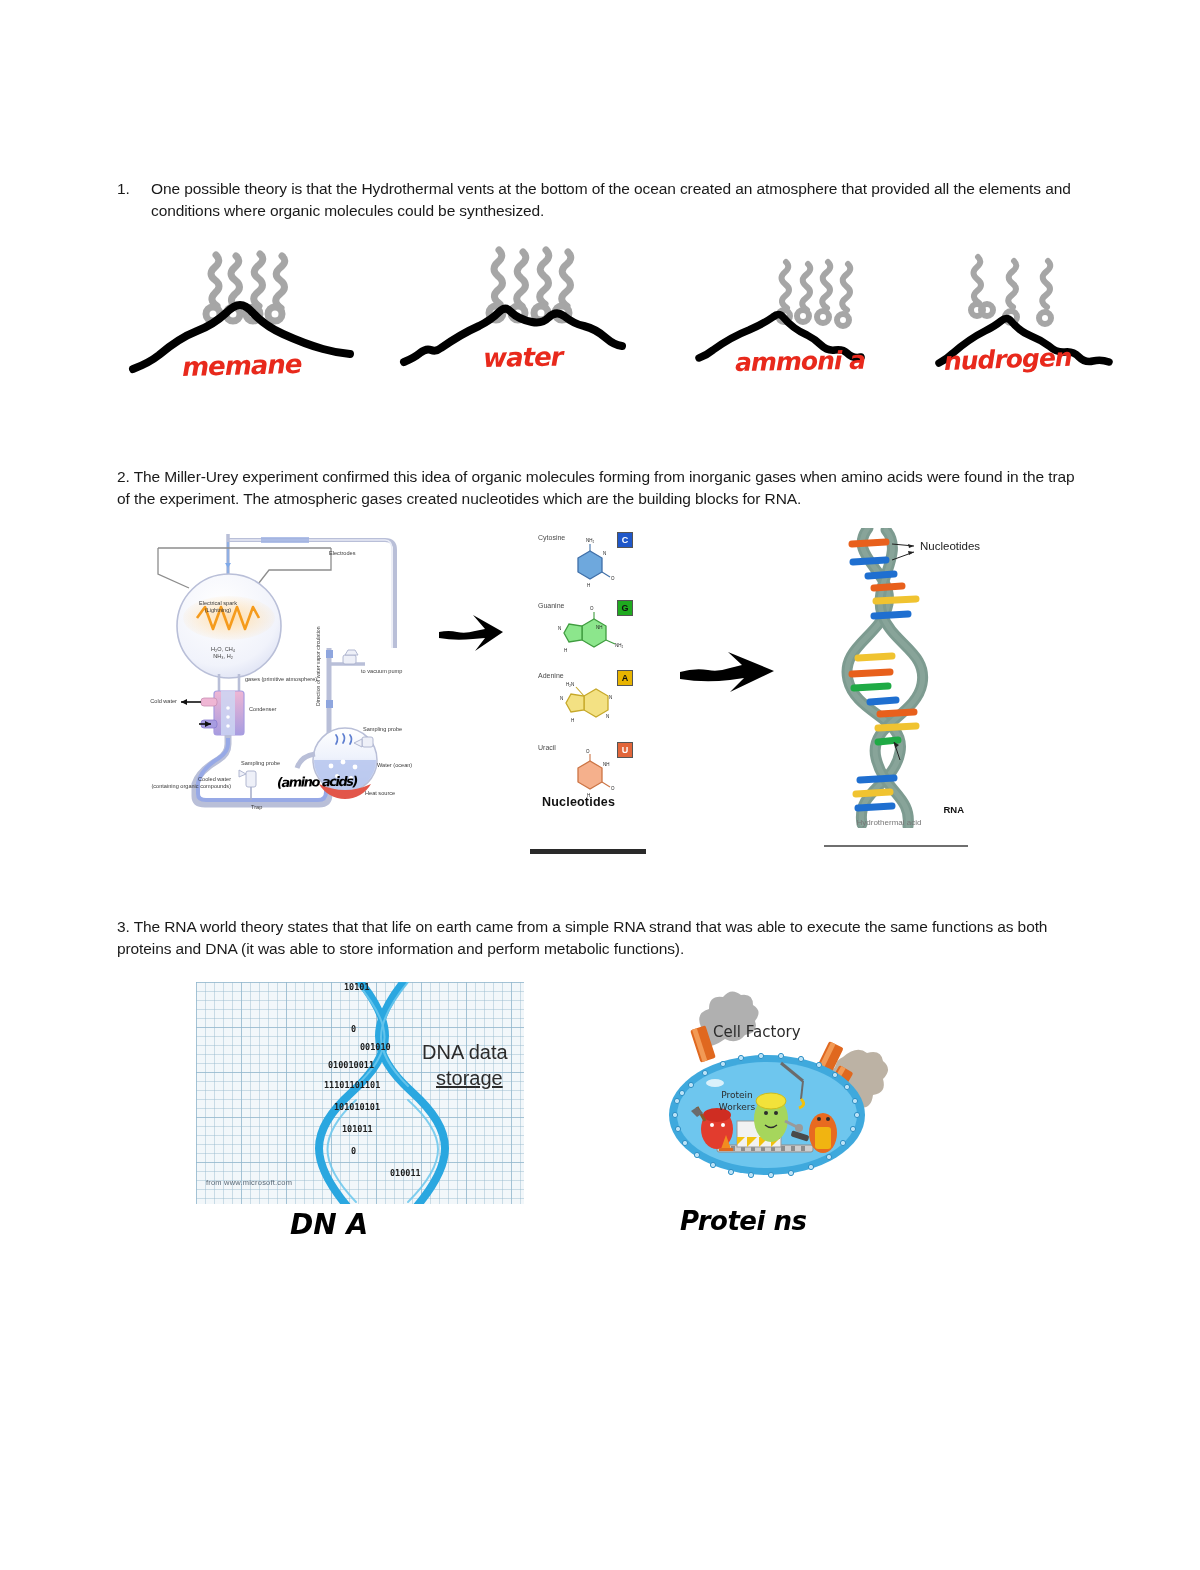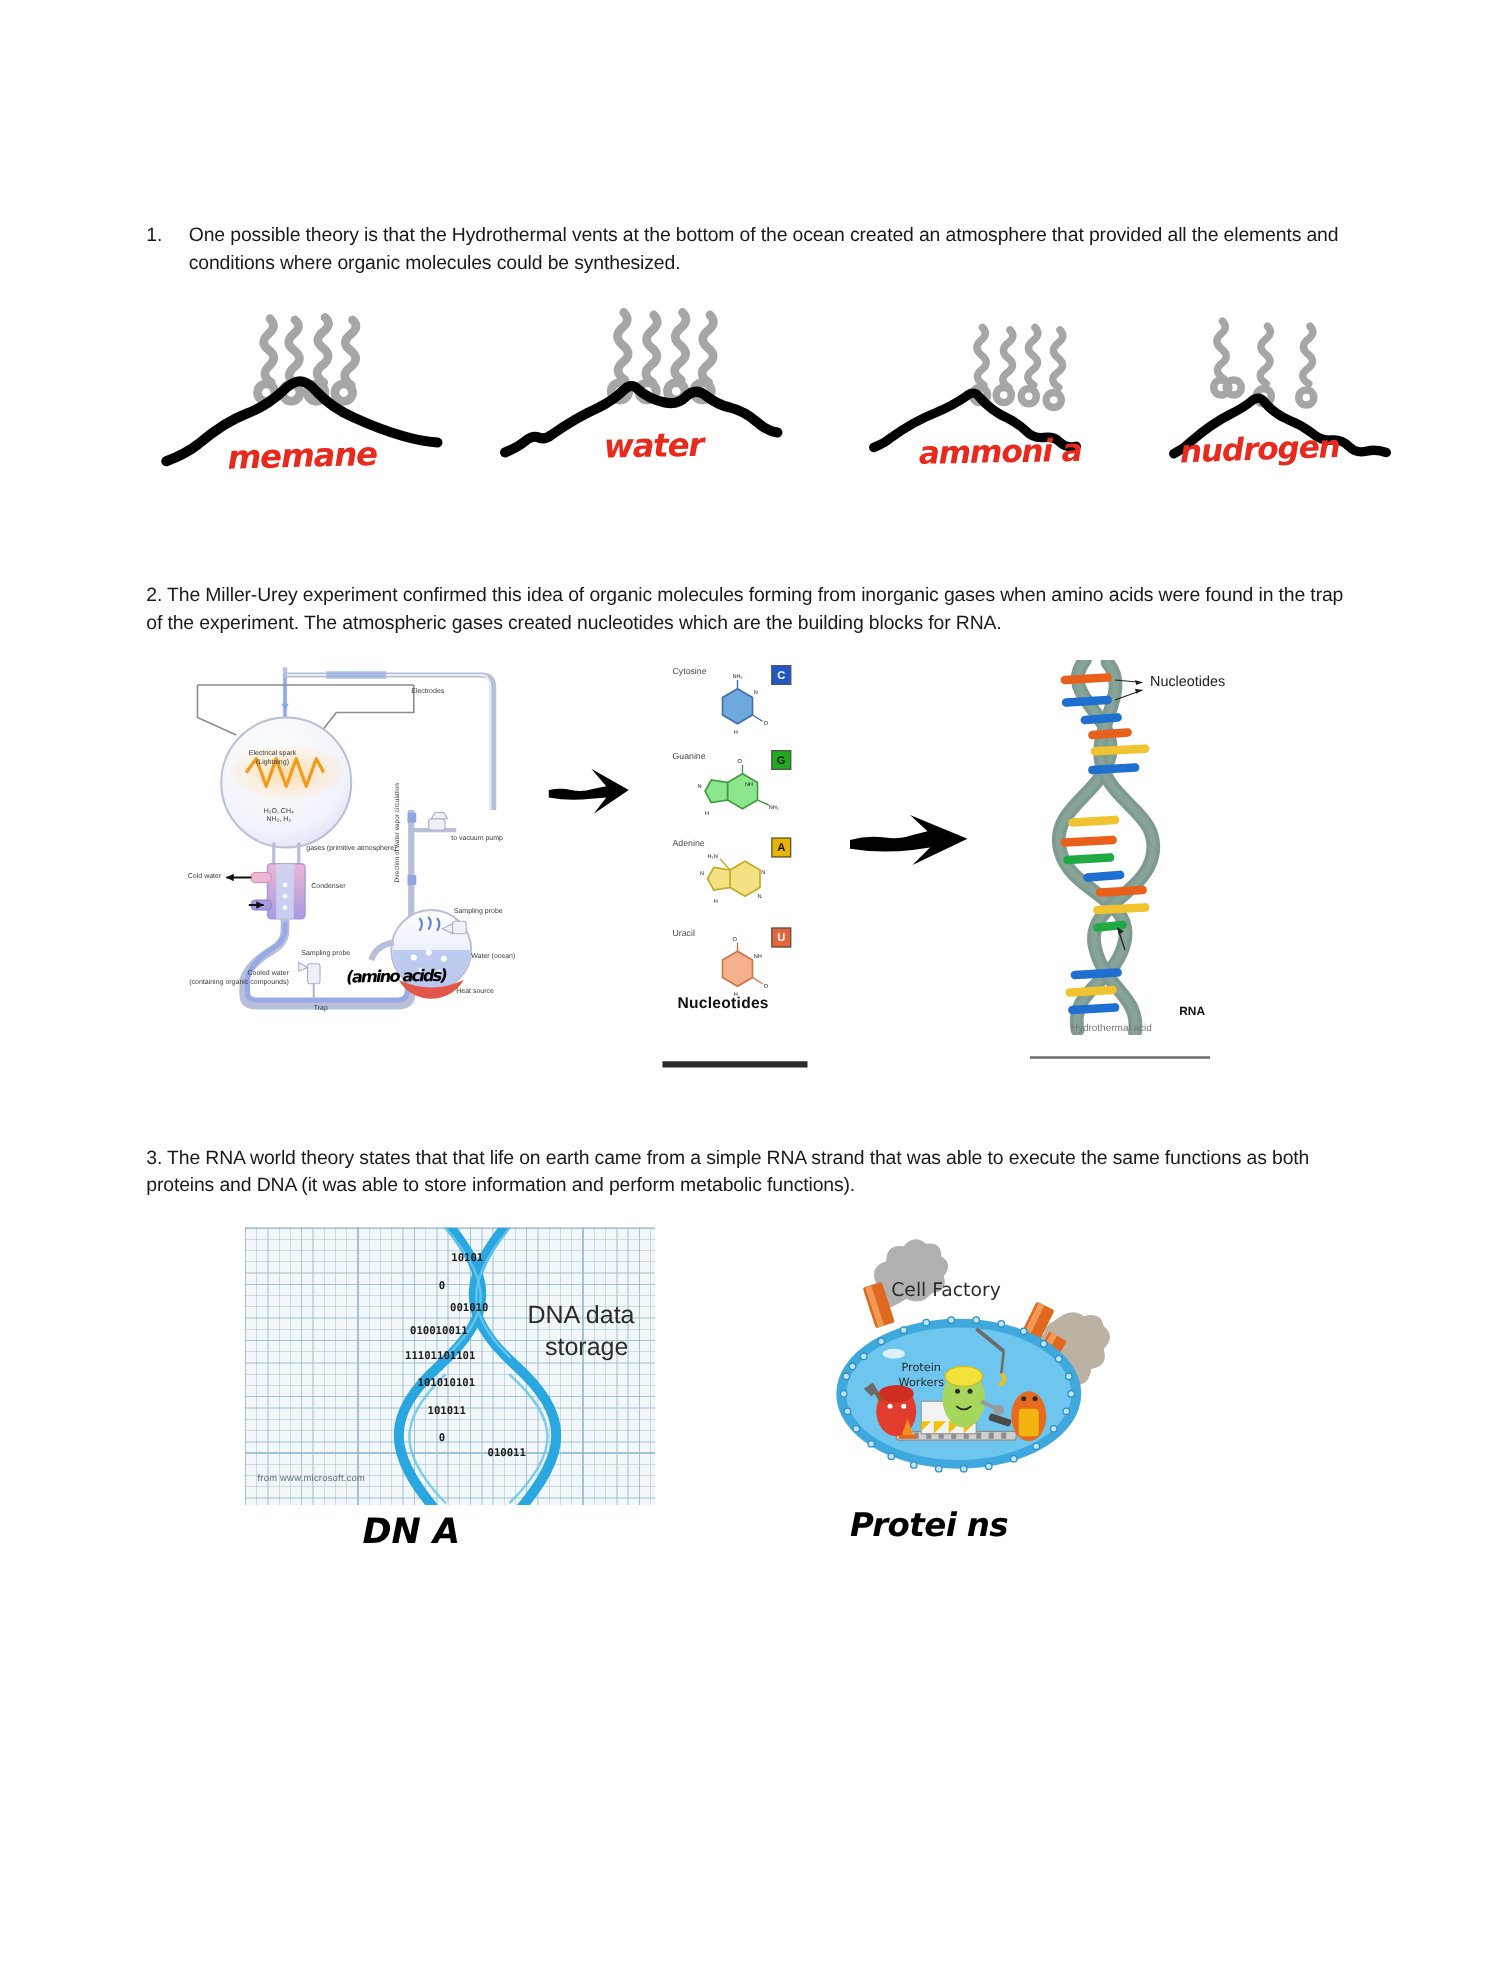--- a/index.html
+++ b/index.html
@@ -508,32 +508,32 @@
         <path d="M156 -10 C200 40 200 70 156 110 C112 150 112 180 156 230"></path>
         <path d="M216 -10 C172 40 172 70 216 110 C260 150 260 180 216 230"></path>
       </g>
       <g fill="none" stroke="#6cc8ee" stroke-width="2" stroke-linecap="round" opacity=".85">
         <path d="M160 0 C198 44 198 68 160 104"></path>
         <path d="M212 0 C176 44 176 68 212 104"></path>
         <path d="M160 118 C122 154 122 180 160 220"></path>
         <path d="M212 118 C252 154 252 180 212 220"></path>
       </g>
     </svg>
-    <span class="bits" style="left:148px; top:20px;margin-left:17px;">10101</span>
+    <span class="bits" style="left:148px; top:0;">10101</span>
     <span class="bits" style="left:155px; top:42px;">0</span>
     <span class="bits" style="left:164px; top:60px;">001010</span>
     <span class="bits" style="left:132px; top:78px;">010010011</span>
     <span class="bits" style="left:128px; top:98px;">11101101101</span>
     <span class="bits" style="left:138px; top:120px;">101010101</span>
     <span class="bits" style="left:146px; top:142px;">101011</span>
     <span class="bits" style="left:155px; top:164px;">0</span>
-    <span class="bits" style="left:150px; top:176px;padding-left:44px;">010011</span>
+    <span class="bits" style="left:150px; top:186px;padding-left:44px;">010011</span>
 
     <span class="dna-caption" style="left:226px; top:58px;">DNA data</span>
-    <span class="dna-caption" style="left:240px; top:84px;">storage</span>
+    <span class="dna-caption" style="left:240px; top:84px;text-decoration:underline;">storage</span>
     <span class="dna-credit" style="left:10px; top:196px;text-align:right;">from www.microsoft.com</span>
   </div>
   <div class="hand hand-black" style="left:290px; top:1208px; font-size:28px; letter-spacing:0px;">DN A</div>
 
   <div class="cell-img" style="left:645px; top:985px; width:250px; height:195px;">
     <svg width="250" height="195" viewBox="0 0 250 195">
 
       <g fill="#a9a9a9" opacity=".92">
         <path d="M54 62 q-10 -12 2 -20 q-6 -14 8 -18 q0 -14 14 -12 q8 -10 18 -2 q12 -2 12 10 q10 6 2 16 q4 12 -10 14 q-8 10 -20 4 q-14 10 -26 8 z"></path>
       </g>

